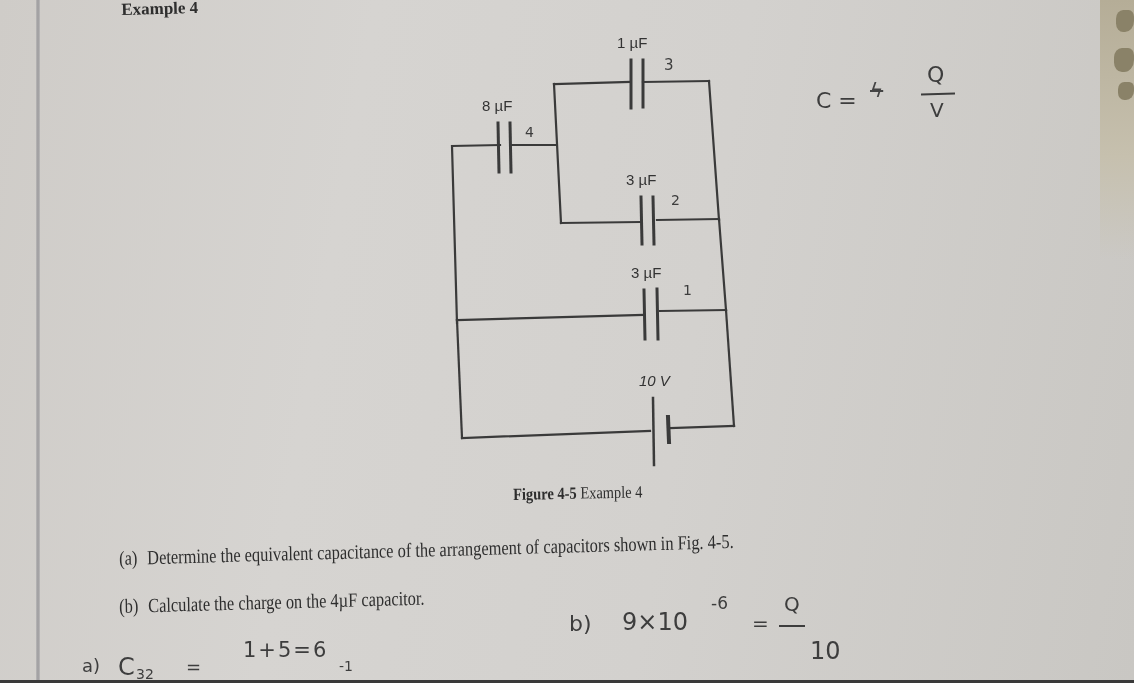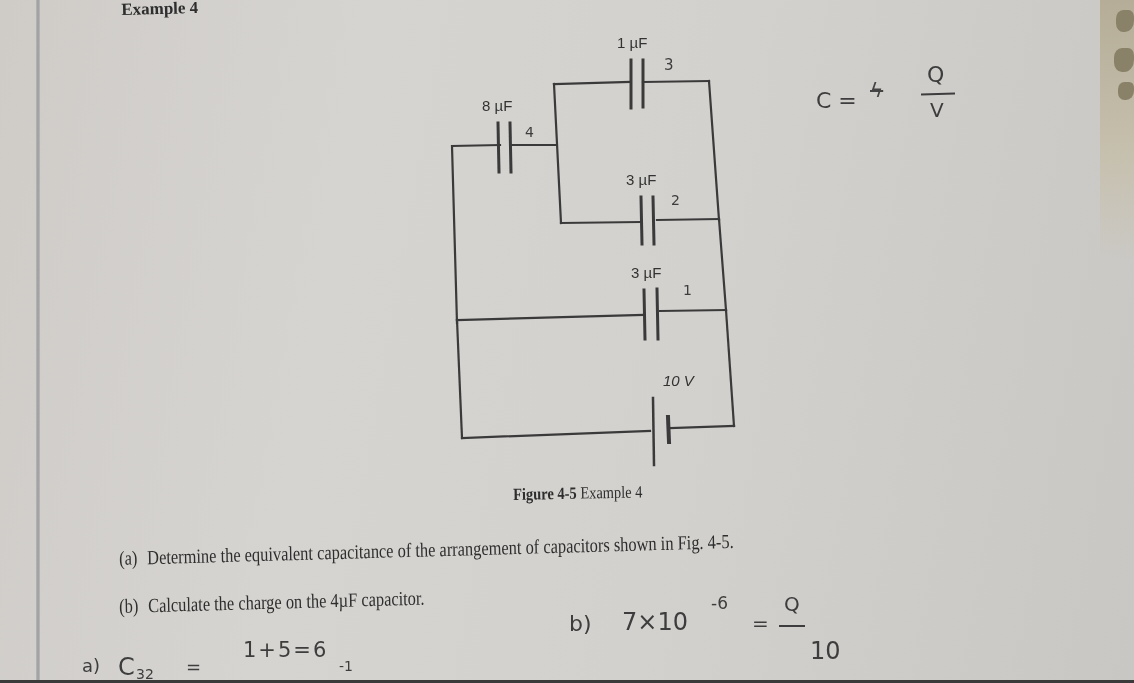--- a/index.html
+++ b/index.html
@@ -93,21 +93,21 @@
 
     <line x1="653" y1="398" x2="654" y2="465" stroke-width="2.5"></line>
     <line x1="668" y1="417" x2="669" y2="442" stroke-width="4"></line>
   </g>
 </svg>
 
 <div class="lbl" style="left:617px;top:34px;">1 µF</div>
 <div class="lbl" style="left:482px;top:97px;">8 µF</div>
 <div class="lbl" style="left:626px;top:171px;">3 µF</div>
 <div class="lbl" style="left:631px;top:264px;">3 µF</div>
-<div class="lbl" style="left:639px;top:372px;font-style:italic;margin-left:24px;">10 V</div>
+<div class="lbl" style="left:639px;top:372px;font-style:italic;">10 V</div>
 
 <div class="hand" style="left:664px;top:56px;font-size:15px;">3</div>
 <div class="hand" style="left:525px;top:124px;font-size:14px;">4</div>
 <div class="hand" style="left:671px;top:192px;font-size:14px;">2</div>
 <div class="hand" style="left:683px;top:282px;font-size:14px;">1</div>
 
 <div class="caption">
   <b>Figure 4-5</b><span> Example 4</span>
 </div>
 
@@ -121,21 +121,21 @@
 
 <div class="question" style="left:119px;top:547px;">
   <span class="q-label">(a)</span><span>Determine the equivalent capacitance of the arrangement of capacitors shown in Fig. 4-5.</span>
 </div>
 <div class="question" style="left:119px;top:595px;">
   <span class="q-label">(b)</span><span>Calculate the charge on the 4µF capacitor.</span>
 </div>
 
 <div>
   <div class="hand" style="left:569px;top:611px;font-size:22px;">b)</div>
-  <div class="hand" style="left:622px;top:608px;font-size:24px;">7×10</div>
+  <div class="hand" style="left:622px;top:608px;font-size:24px;">9×10</div>
   <div class="hand" style="left:711px;top:593px;font-size:17px;">-6</div>
   <div class="hand" style="left:752px;top:611px;font-size:20px;">=</div>
   <div class="hand" style="left:784px;top:592px;font-size:20px;">Q</div>
   <div style="position:absolute;left:779px;top:625px;width:26px;height:2px;background:#3d3d3d;"></div>
   <div class="hand" style="left:782px;top:637px;font-size:24px;margin-left:28px;">10</div>
 </div>
 
 <div>
   <div class="hand" style="left:82px;top:655px;font-size:18px;">a)</div>
   <div class="hand" style="left:118px;top:653px;font-size:24px;">C</div>

